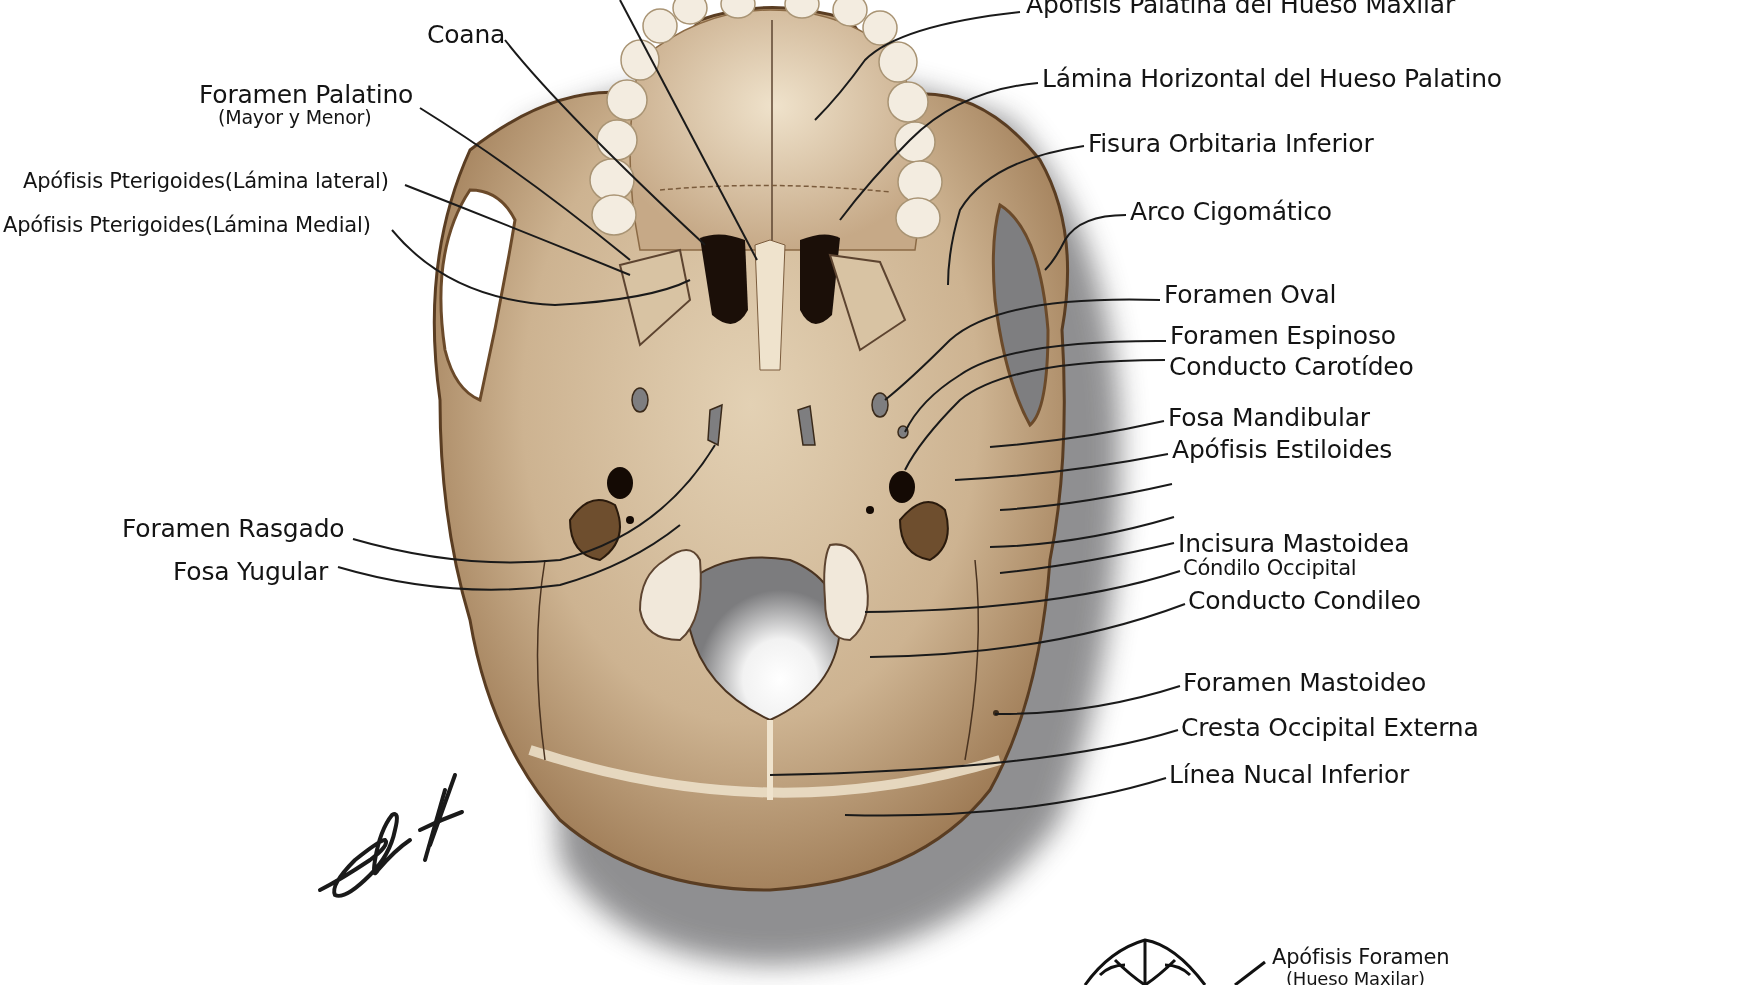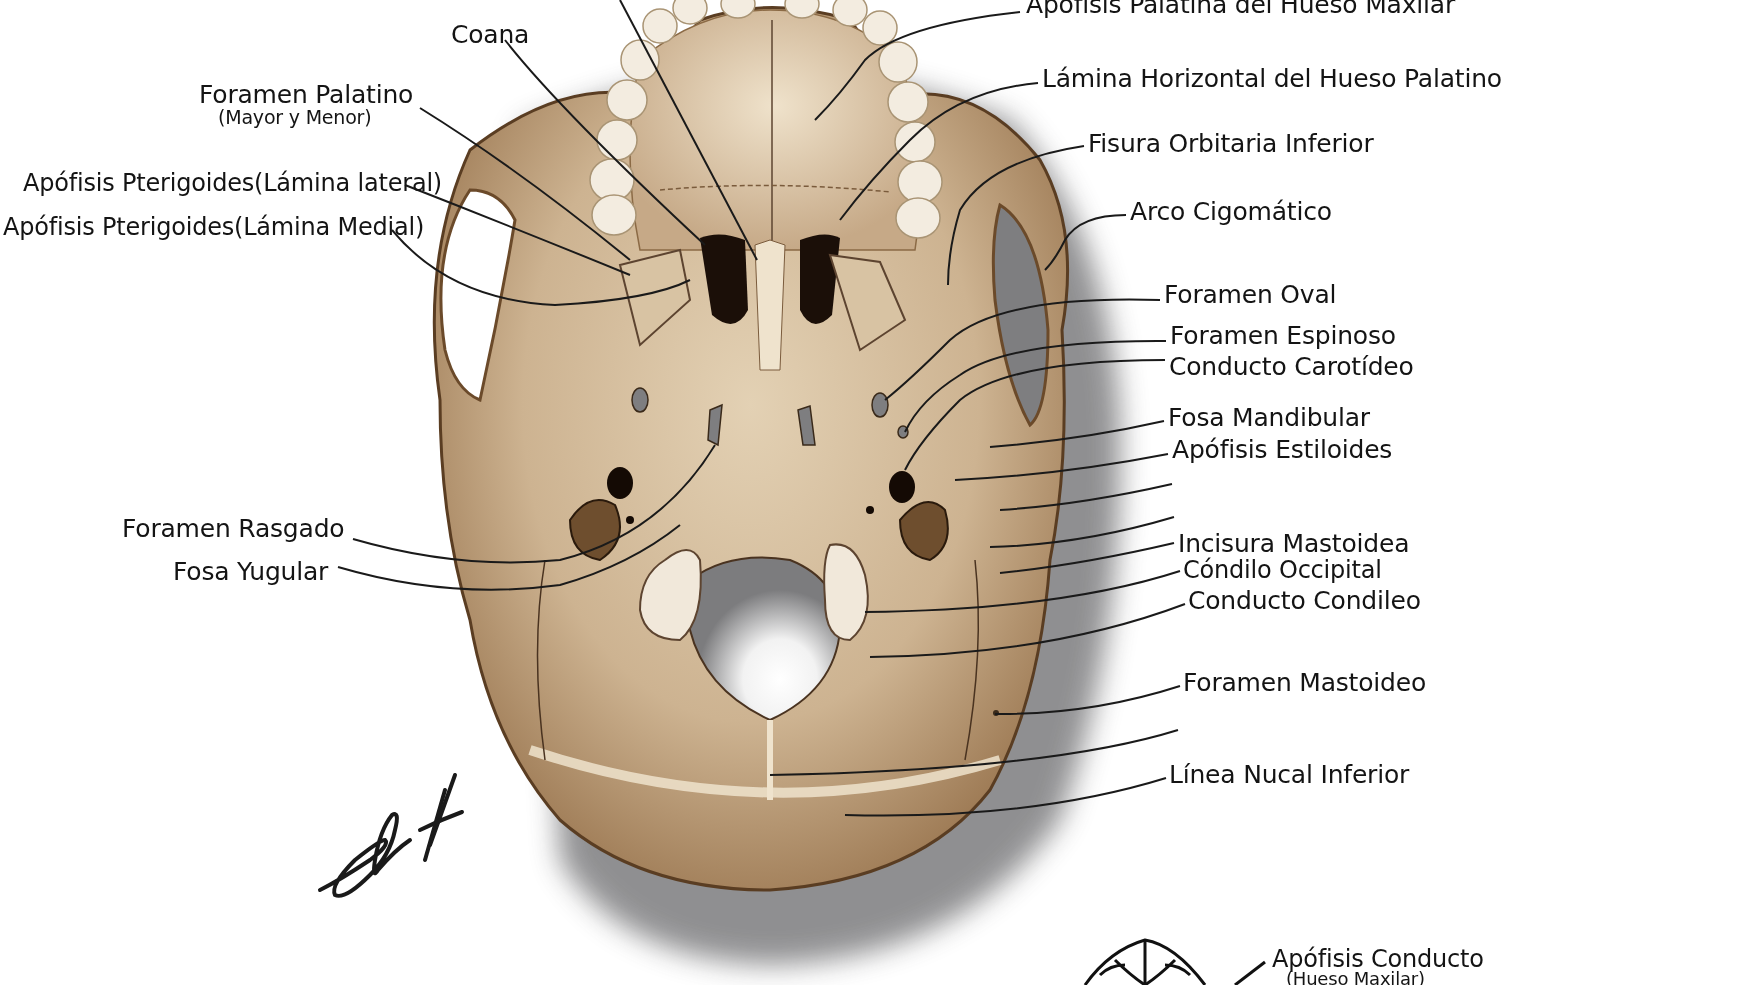--- a/index.html
+++ b/index.html
@@ -8,21 +8,21 @@
       background: #ffffff; position: relative;
       font-family: "DejaVu Sans", "Liberation Sans", sans-serif;
       color: #111111;
     }
     #stage { position: absolute; left: 0; top: 0; width: 1752px; height: 985px; }
     svg.art { position: absolute; left: 0; top: 0; }
     .lbl {
       position: absolute; white-space: nowrap; font-size: 25px; line-height: 1;
       letter-spacing: -0.2px; color: #141414;
     }
-    .lbl.sm { font-size: 24px; }
+    .lbl.sm { font-size: 21px; }
     .lbl.xs { font-size: 25px; }
     .lbl.sub { font-size: 19px; }
   </style>
 </head>
 <body>
 
 <div id="stage">
 
   <svg class="art" width="1752" height="985" viewBox="0 0 1752 985">
     <defs>
@@ -157,39 +157,40 @@
       <path d="M1085 985 Q1110 950 1145 940 Q1175 945 1205 985"></path>
       <path d="M1145 940 L1145 985"></path>
       <path d="M1115 960 Q1130 975 1145 985"></path>
       <path d="M1175 960 Q1160 975 1145 985"></path>
       <path d="M1100 975 Q1110 965 1125 965"></path>
       <path d="M1190 975 Q1180 965 1165 965"></path>
       <path d="M1235 985 L1265 962"></path>
     </g>
   </svg>
 
-  <div class="lbl" style="left:427px; top:22px;margin-left:24px;">Coana</div>
+  <div class="lbl" style="left:427px; top:22px;">Coana</div>
   <div class="lbl" style="left:199px; top:82px;">Foramen Palatino</div>
   <div class="lbl sub" style="left:218px; top:108px;">(Mayor y Menor)</div>
   <div class="lbl sm" style="left:23px; top:171px;">Apófisis Pterigoides(Lámina lateral)</div>
   <div class="lbl sm" style="left:3px; top:215px;">Apófisis Pterigoides(Lámina Medial)</div>
   <div class="lbl" style="left:122px; top:516px;">Foramen Rasgado</div>
   <div class="lbl" style="left:173px; top:548px;margin-top:11px;">Fosa Yugular</div>
 
   <div class="lbl" style="left:1026px; top:-8px;">Apófisis Palatina del Hueso Maxilar</div>
   <div class="lbl" style="left:1042px; top:66px;">Lámina Horizontal del Hueso Palatino</div>
   <div class="lbl" style="left:1088px; top:131px;">Fisura Orbitaria Inferior</div>
   <div class="lbl" style="left:1130px; top:199px;">Arco Cigomático</div>
   <div class="lbl" style="left:1164px; top:282px;">Foramen Oval</div>
   <div class="lbl" style="left:1170px; top:323px;">Foramen Espinoso</div>
   <div class="lbl" style="left:1169px; top:354px;">Conducto Carotídeo</div>
   <div class="lbl" style="left:1168px; top:405px;">Fosa Mandibular</div>
   <div class="lbl" style="left:1172px; top:437px;">Apófisis Estiloides</div>
   <div class="lbl xs" style="left:1178px; top:531px;">Incisura Mastoidea</div>
   <div class="lbl sm" style="left:1183px; top:558px;">Cóndilo Occipital</div>
   <div class="lbl" style="left:1188px; top:588px;">Conducto Condileo</div>
   <div class="lbl" style="left:1183px; top:670px;">Foramen Mastoideo</div>
+  <div class="lbl" style="left:1181px; top:715px;">Cresta Occipital Externa</div>
   <div class="lbl" style="left:1169px; top:762px;">Línea Nucal Inferior</div>
 
-  <div class="lbl sm" style="left:1272px; top:947px;">Apófisis Conducto</div>
+  <div class="lbl sm" style="left:1272px; top:947px;">Apófisis Foramen</div>
   <div class="lbl xs" style="left:1286px; top:970px; font-size:18px;">(Hueso Maxilar)</div>
 
 </div>
 
 </body></html>

